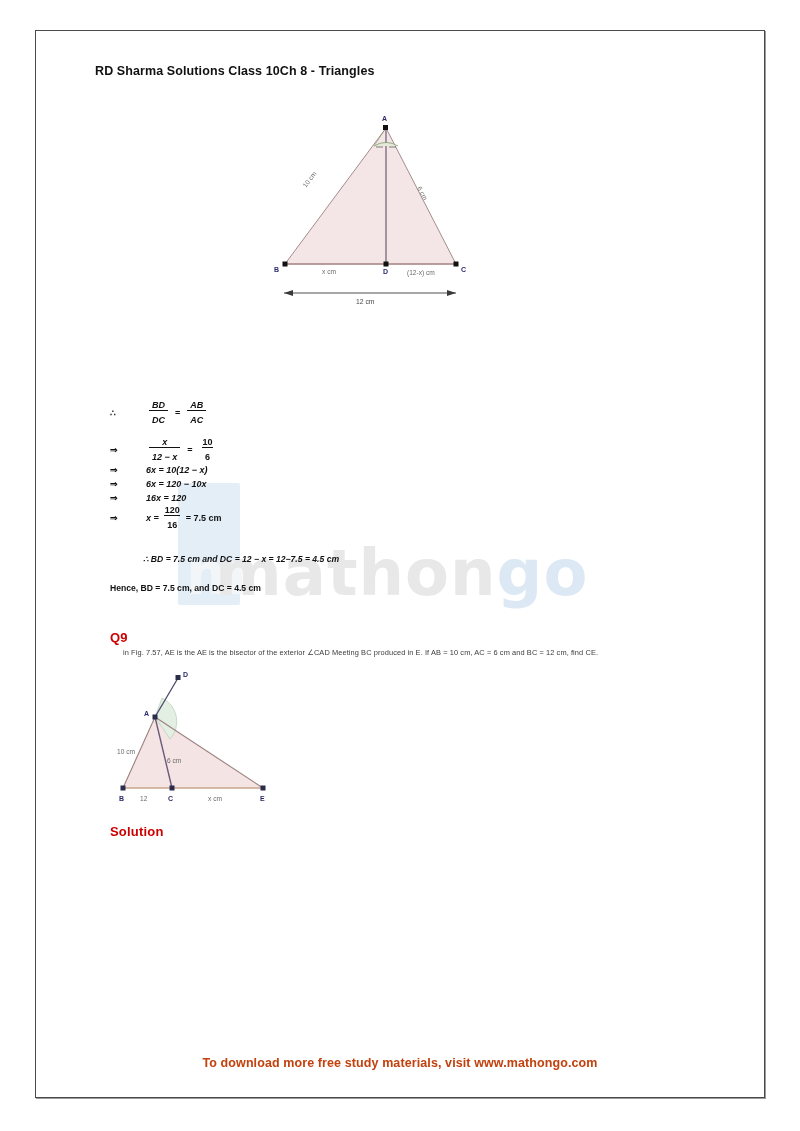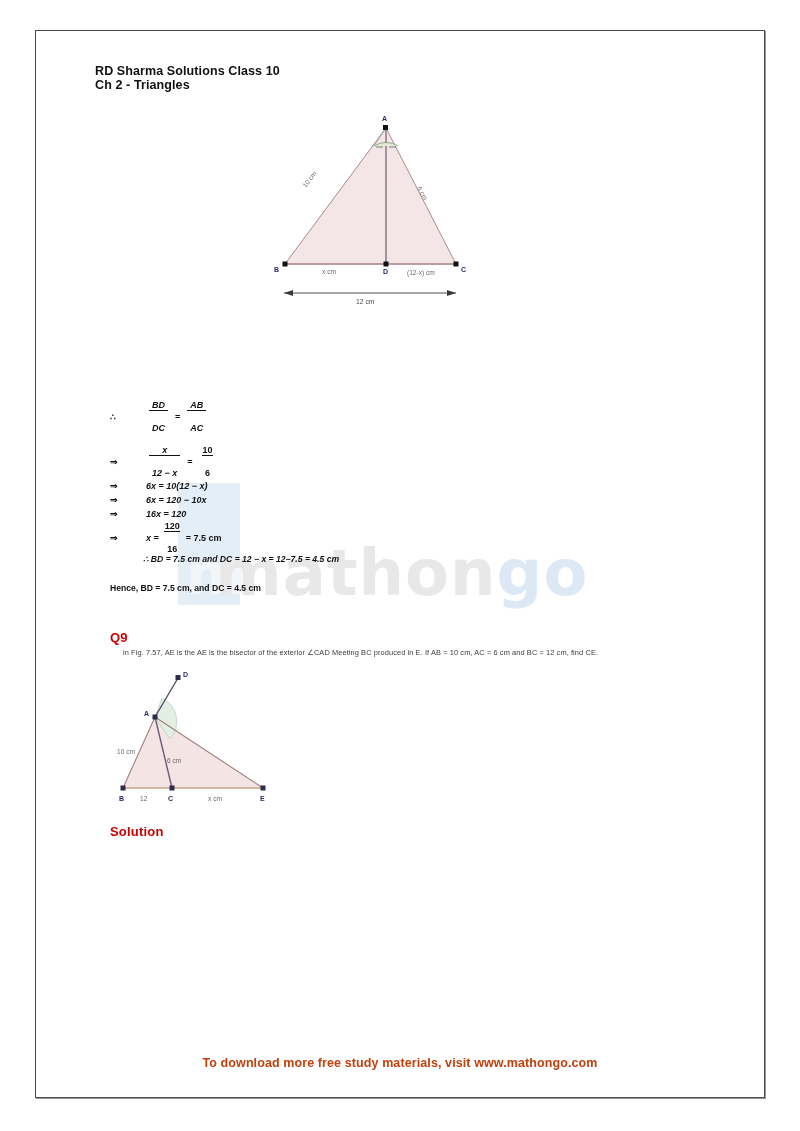--- a/index.html
+++ b/index.html
@@ -85,21 +85,20 @@
 
   
   #doc-header {
     position: absolute;
     left: 95px;
     top: 64px;
     width: 610px;
     display: flex;
     justify-content: flex-start;
     align-items: baseline;
-    flex-direction: column;
   }
   #doc-header .h-left,
   #doc-header .h-right {
     font-size: 12.5px;
     font-weight: bold;
     color: #111111;
     letter-spacing: 0.1px;
   }
 
   
@@ -154,21 +153,21 @@
   }
   .frac {
     display: inline-flex;
     flex-direction: column;
     align-items: center;
     vertical-align: middle;
     margin: 0 3px;
     line-height: 1.12;
   }
   .frac .num { padding: 0 3px 0px 3px; }
-  .frac .den { padding: 12px 3px 0 3px; border-top: 1.1px solid #111; }
+  .frac .den { padding: 4px 3px 0 3px; border-top: 1.1px solid #111; }
   .eqs { margin: 0 4px; font-style: normal; }
   .romn { font-style: normal; }
 
   .d-gap { height: 11px; }
 
   #concl-1 {
     position: absolute;
     left: 143px;
     top: 554px;
     font-size: 8.6px;
@@ -265,21 +264,21 @@
     <div class="wm-logo-m">m</div>
     <div class="wm-text"><span class="wm-gray">mathon</span><span class="wm-blue">go</span></div>
   </div>
 
   <div id="page-border"></div>
 
   <div id="content">
 
     <div id="doc-header">
       <div class="h-left">RD Sharma Solutions Class 10</div>
-      <div class="h-right">Ch 2 - Triangles</div>
+      <div class="h-right">Ch 8 - Triangles</div>
     </div>
 
     <div id="figure-one">
       <svg width="220" height="195" viewBox="0 0 220 195">
 
         <polygon points="23,152 124,16 194,152" fill="#f4e6e6" stroke="#9c8080" stroke-width="0.9"></polygon>
 
         <line x1="23" y1="152" x2="194" y2="152" stroke="#b09090" stroke-width="1.6"></line>
 
         <line x1="124" y1="16" x2="124" y2="152" stroke="#8f7f8f" stroke-width="1.6"></line>

